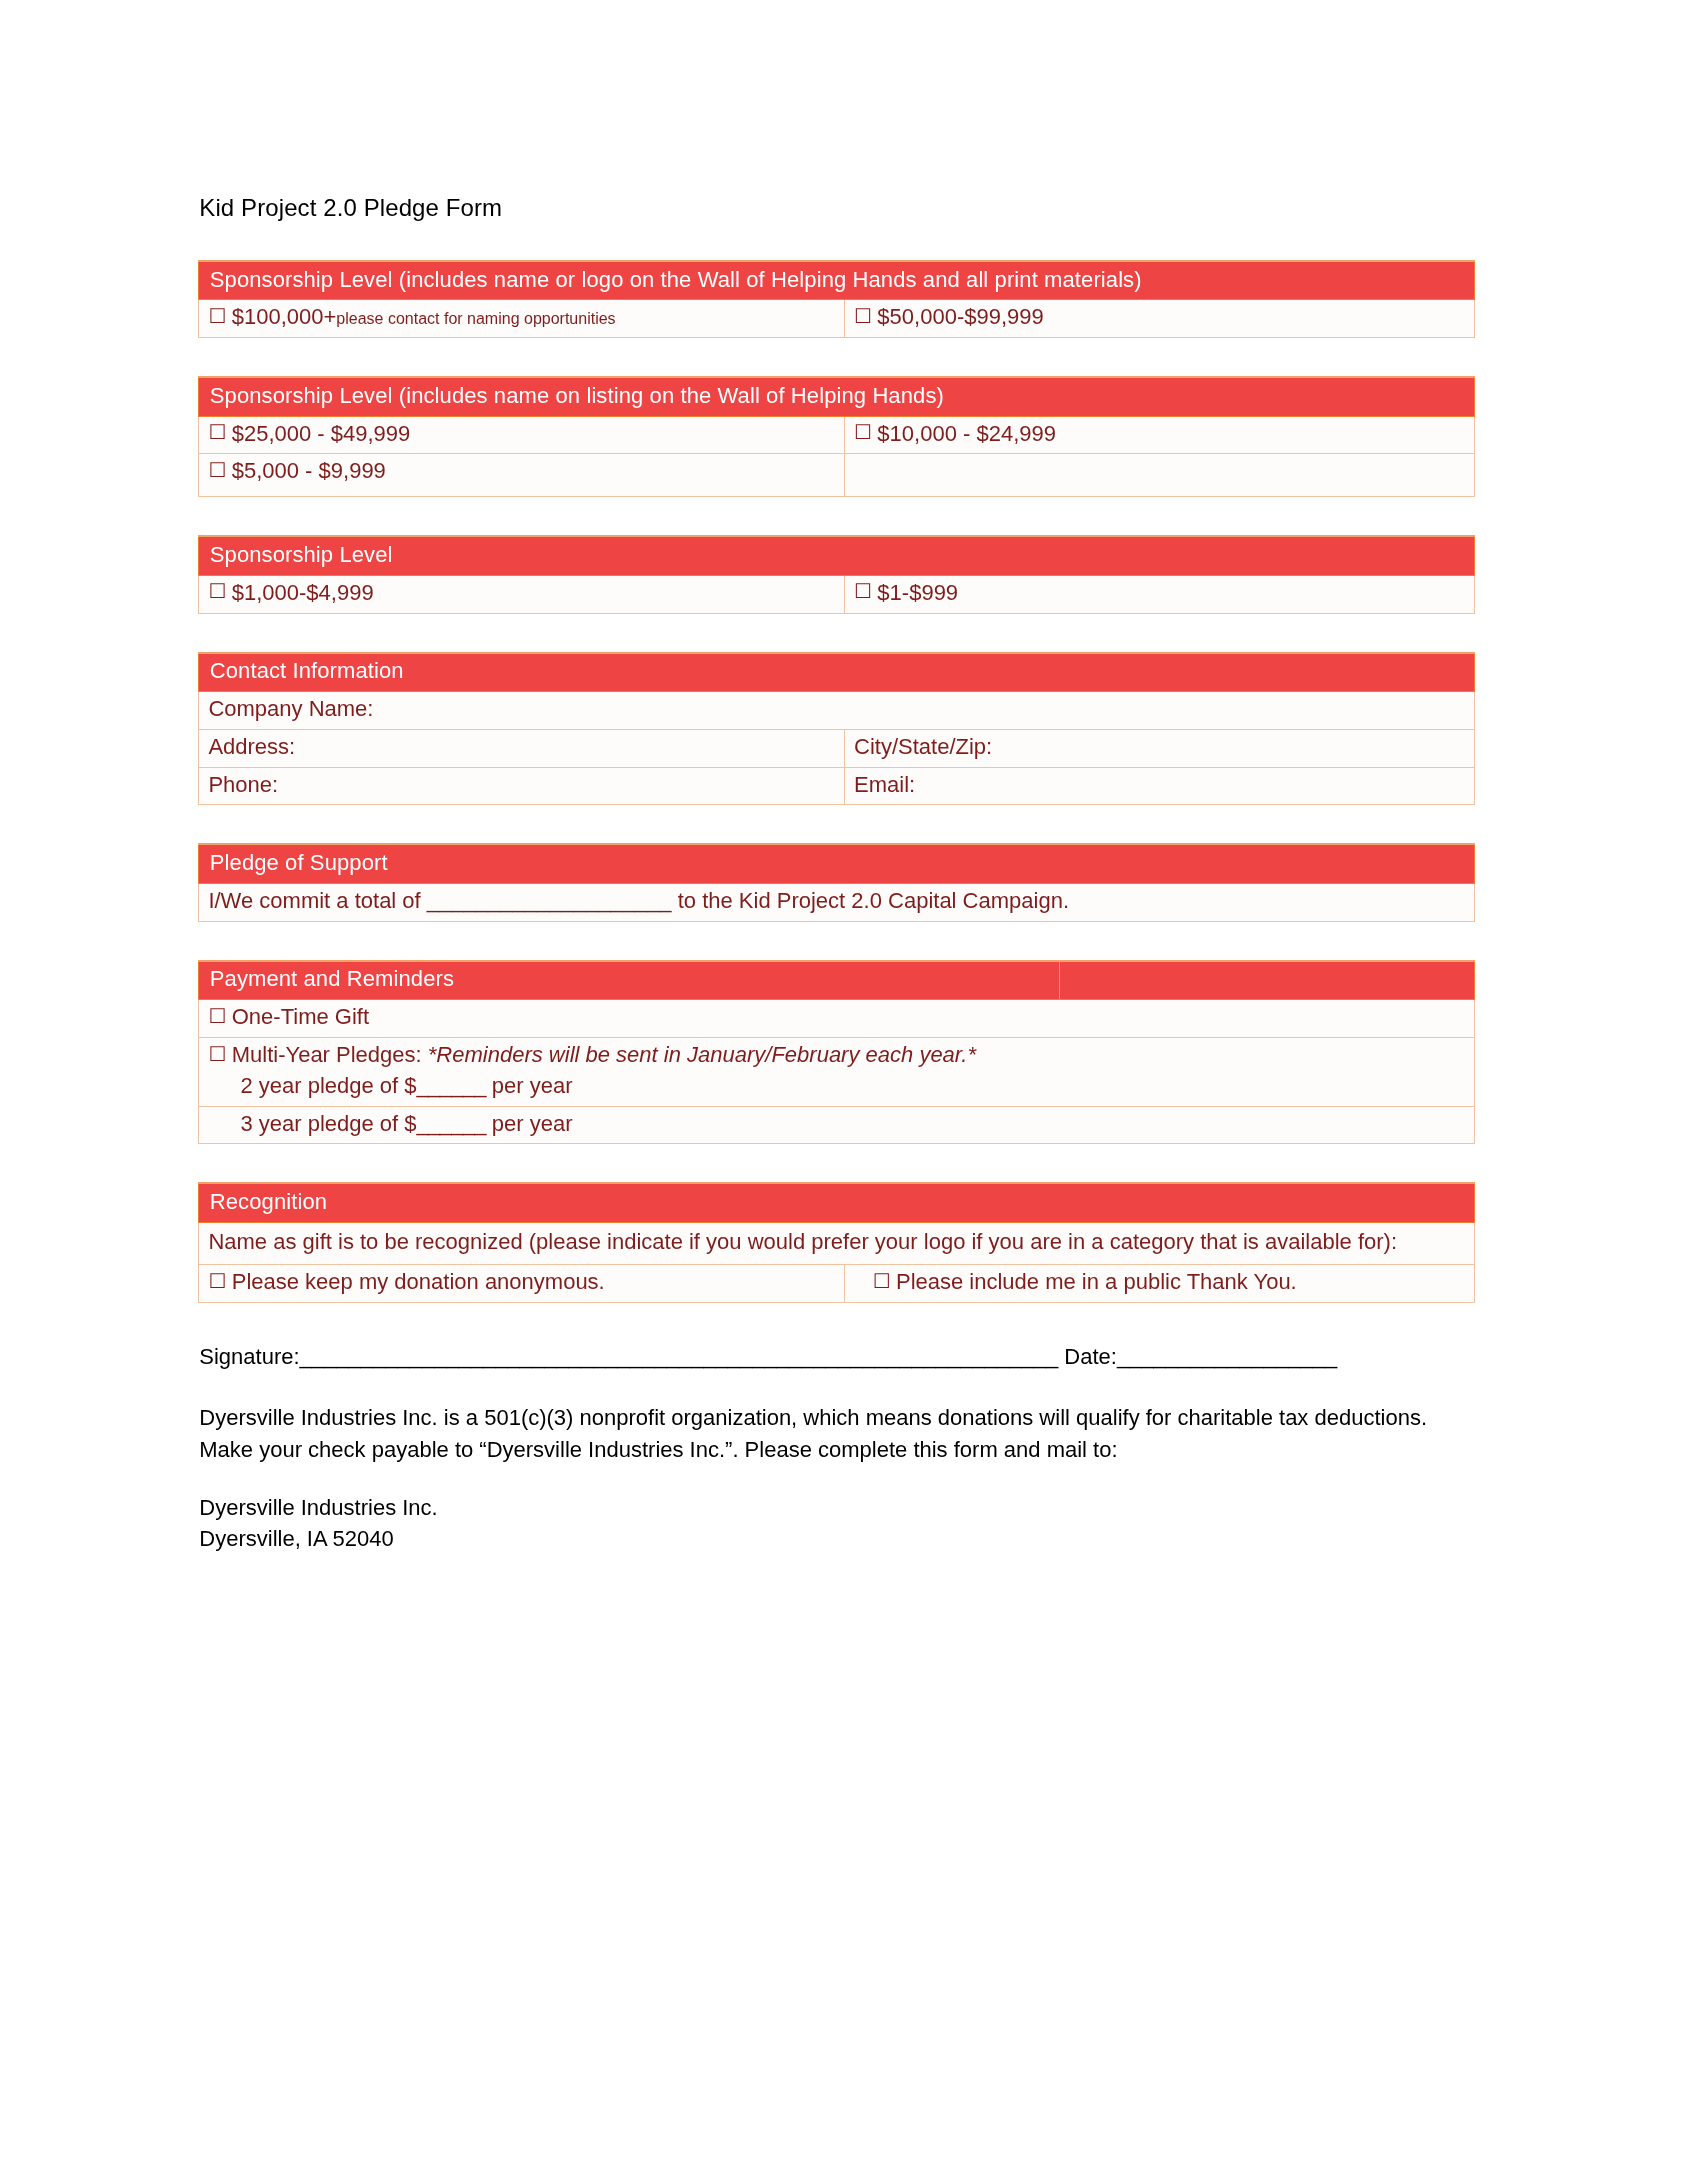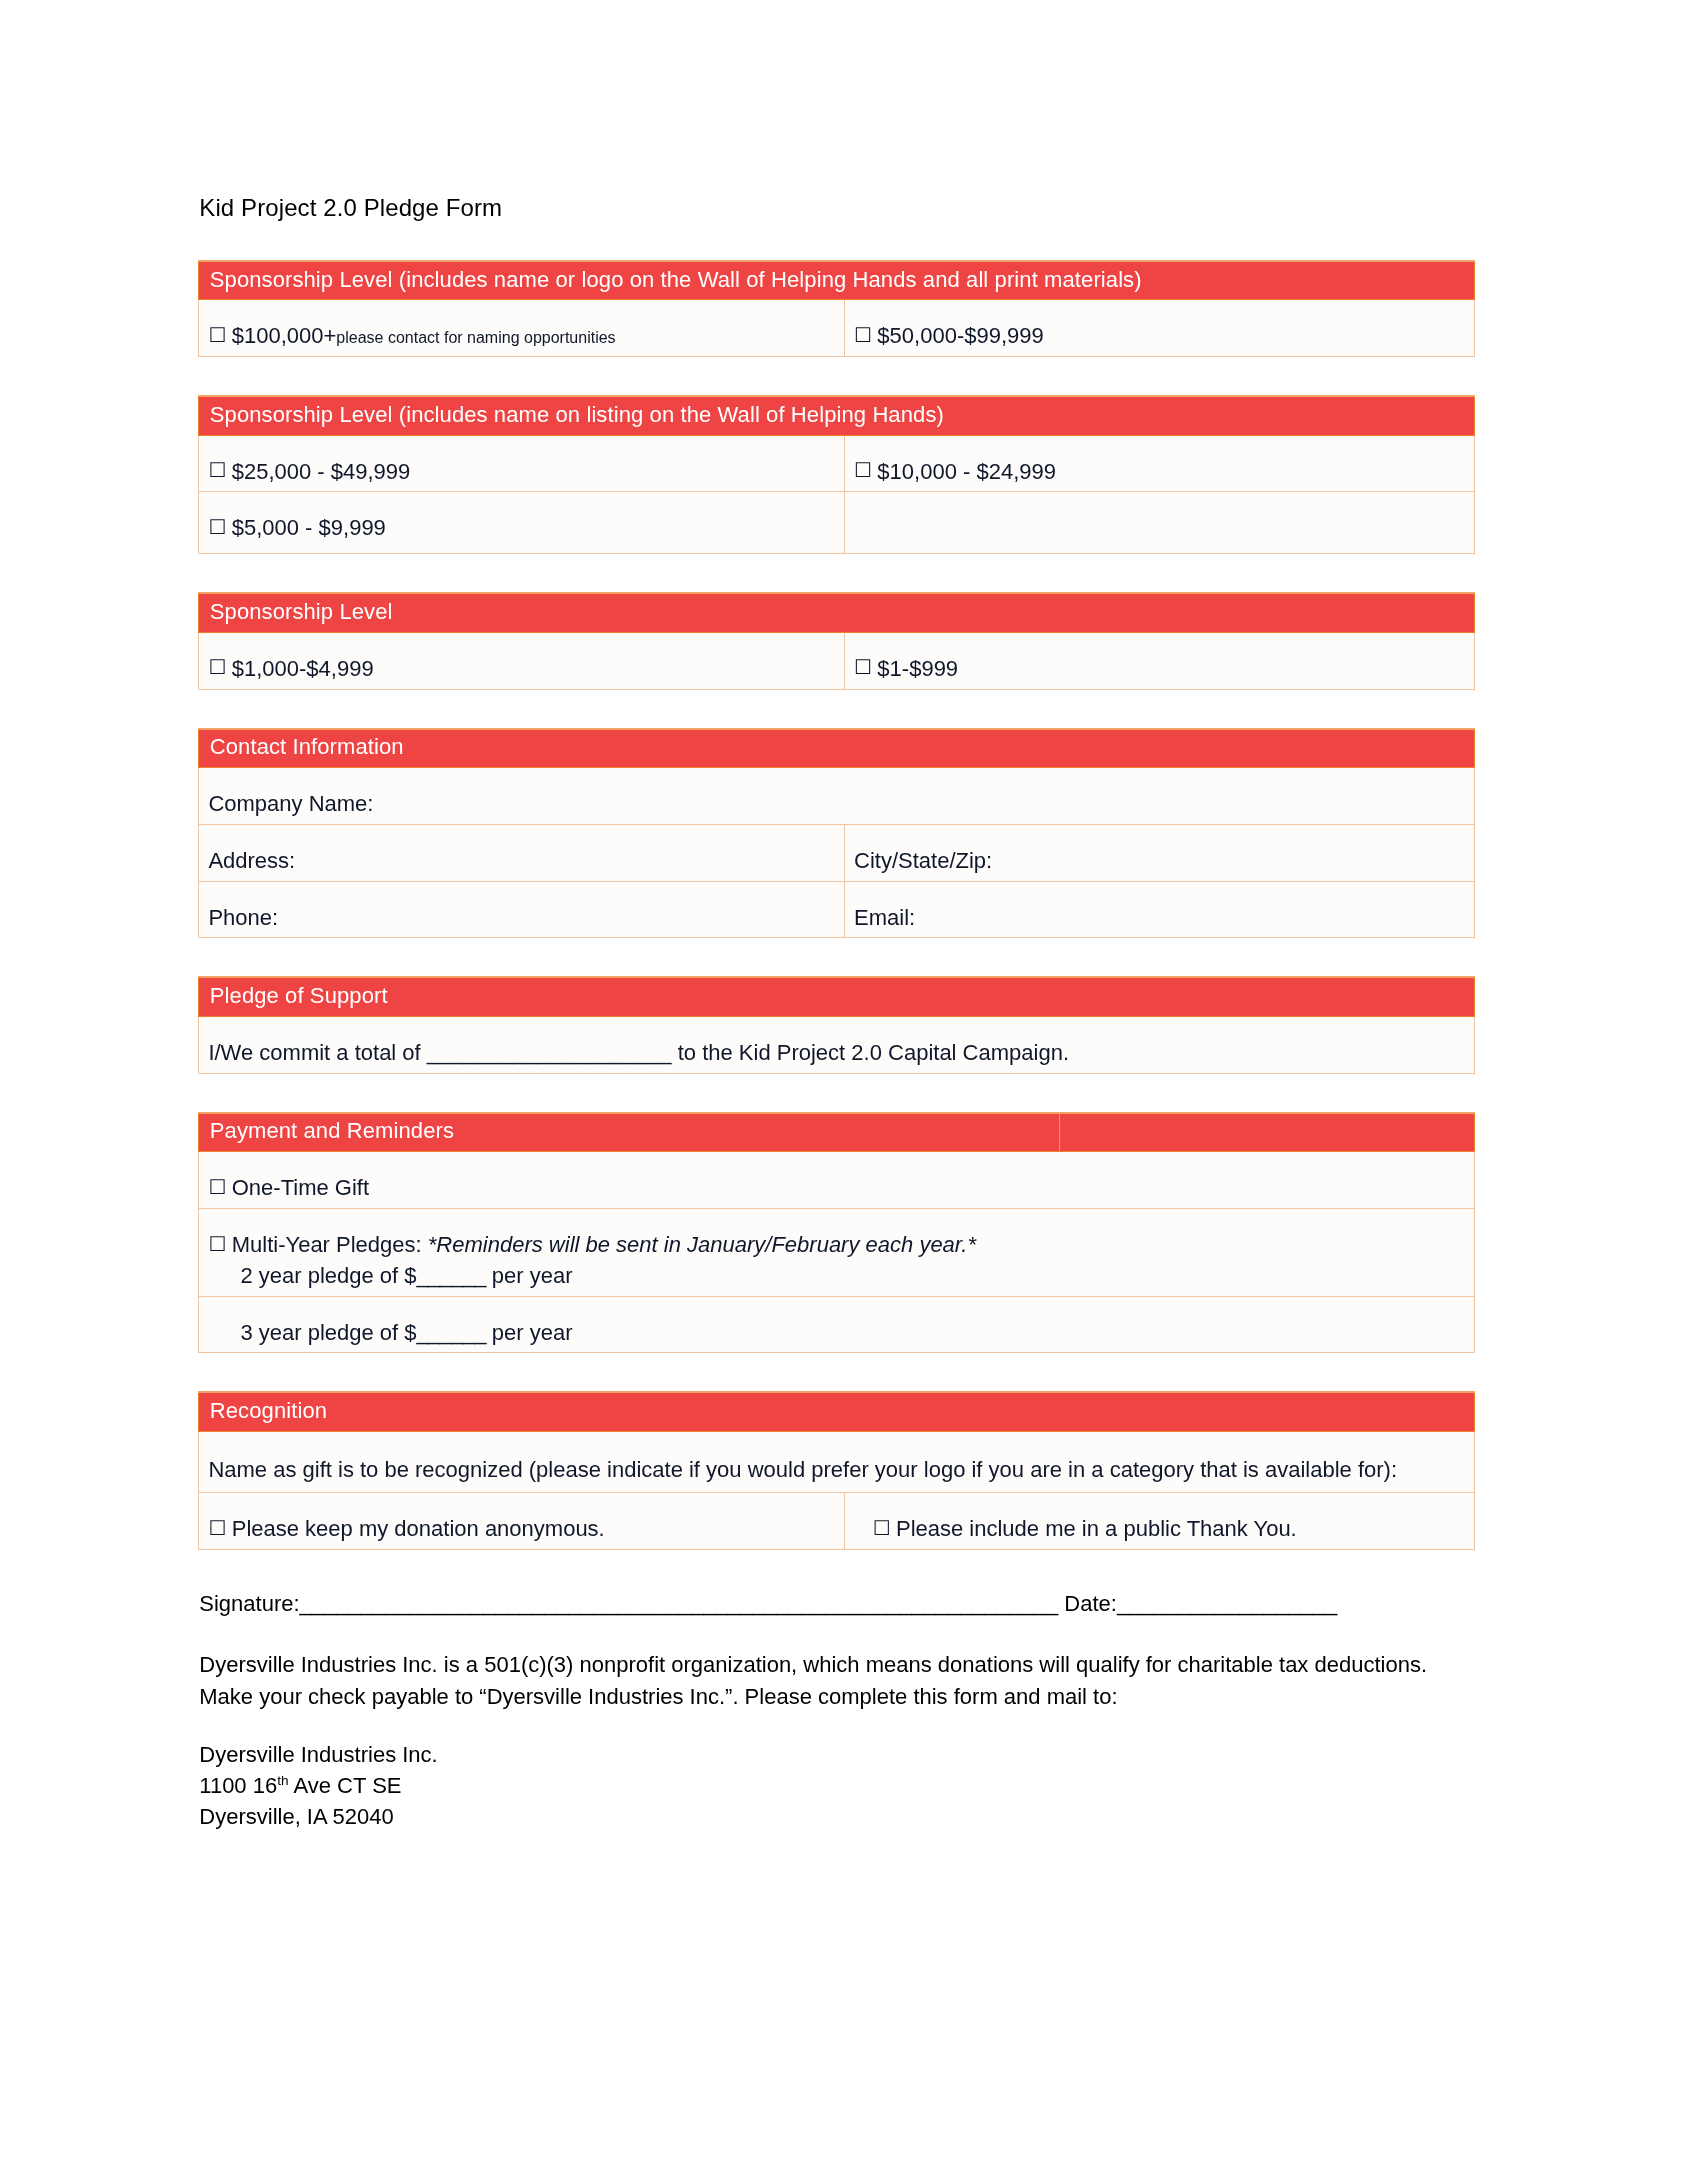--- a/index.html
+++ b/index.html
@@ -67,23 +67,22 @@
     border-right: 0.7px solid #f09a55;
   }
   .hdr-row td.hdr-split-right {
     border-left: 0.7px solid #f09a55;
   }
 
   .cell {
     padding: 4px 9.4px 6px 9.4px;
     font-size: 22px;
     line-height: 1.22;
-    color: #0f172a;
+    color: #7f1d1d;
     white-space: nowrap;
-    margin-top: 19px;
   }
   .cell.wrapme { white-space: normal; }
   .cell.empty { min-height: 32px; }
 
   .cbx {
     font-family: "DejaVu Sans", sans-serif;
     font-size: 20px;
     line-height: 1;
     display: inline-block;
     margin-right: 5.4px;
@@ -332,19 +331,18 @@
 
 
     <p class="sig-line">
       <span>Signature:</span><span>______________________________________________________________</span>&nbsp;<span>Date:</span><span>__________________</span>
     </p>
 
     <p class="para">Dyersville Industries Inc. is a 501(c)(3) nonprofit organization, which means donations will qualify for charitable tax deductions. Make your check payable to “Dyersville Industries Inc.”. Please complete this form and mail to:</p>
 
     <div class="addr">
       <div>Dyersville Industries Inc.</div>
-      <div><span>1100 16</span><sup>th</sup><span> Ave CT SE</span></div>
       <div>Dyersville, IA  52040</div>
     </div>
 
   </div>
 </div>
 
 
 </body></html>

